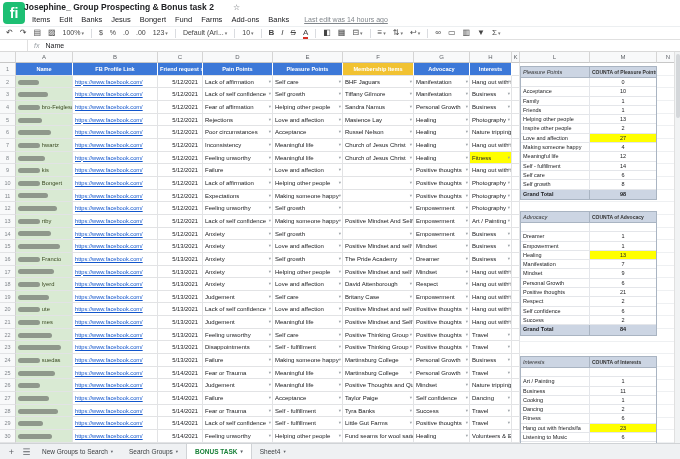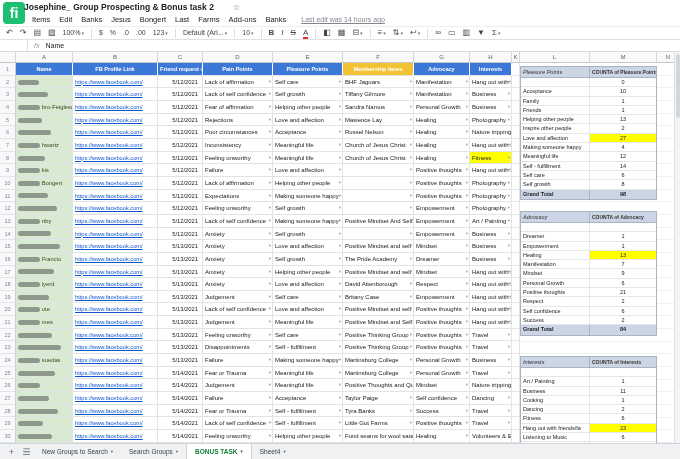--- a/index.html
+++ b/index.html
@@ -105,21 +105,21 @@
     <div class="title-row">
       <span class="doc-title">Josephine_ Group Prospecting &amp; Bonus task 2</span>
       <span class="star">☆</span>
     </div>
     <div class="menu-row">
         <span class="menu-item">Items</span>
         <span class="menu-item">Edit</span>
         <span class="menu-item">Banks</span>
         <span class="menu-item">Jesus</span>
         <span class="menu-item">Bongert</span>
-        <span class="menu-item">Last</span>
+        <span class="menu-item">Fund</span>
         <span class="menu-item">Farms</span>
         <span class="menu-item">Add-ons</span>
         <span class="menu-item">Banks</span>
         <span class="last-edit">Last edit was 14 hours ago</span>
       </div>
   </div>
 
   <div class="toolbar">
       <span class="tb-item "><span class="">↶</span></span>
       <span class="tb-item "><span class="">↷</span></span>

